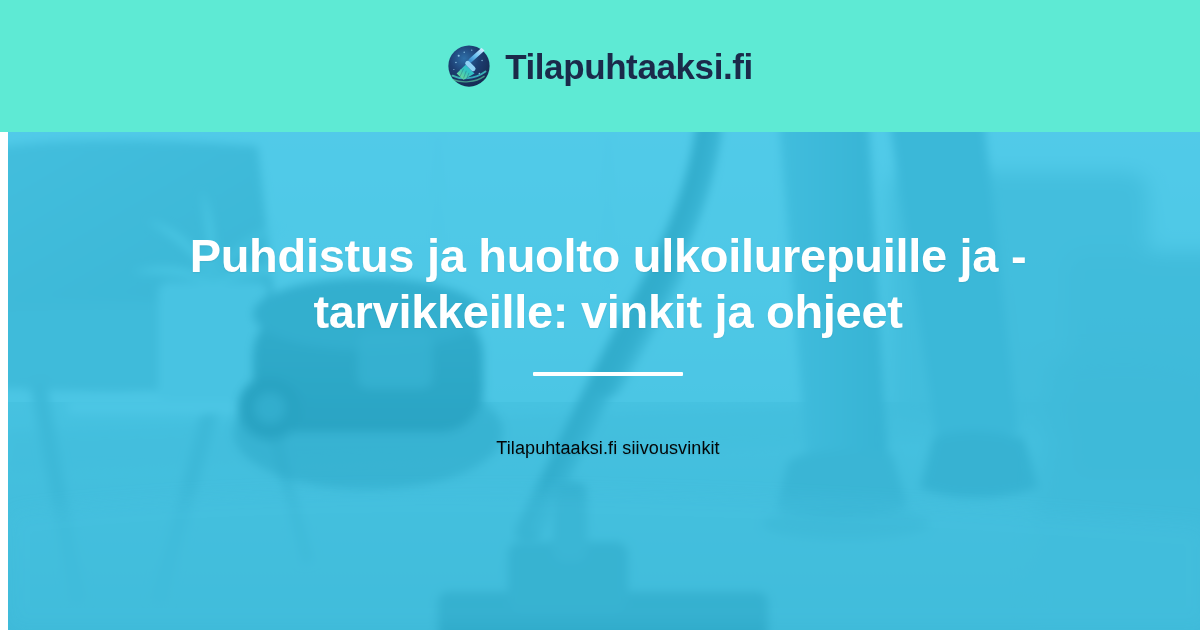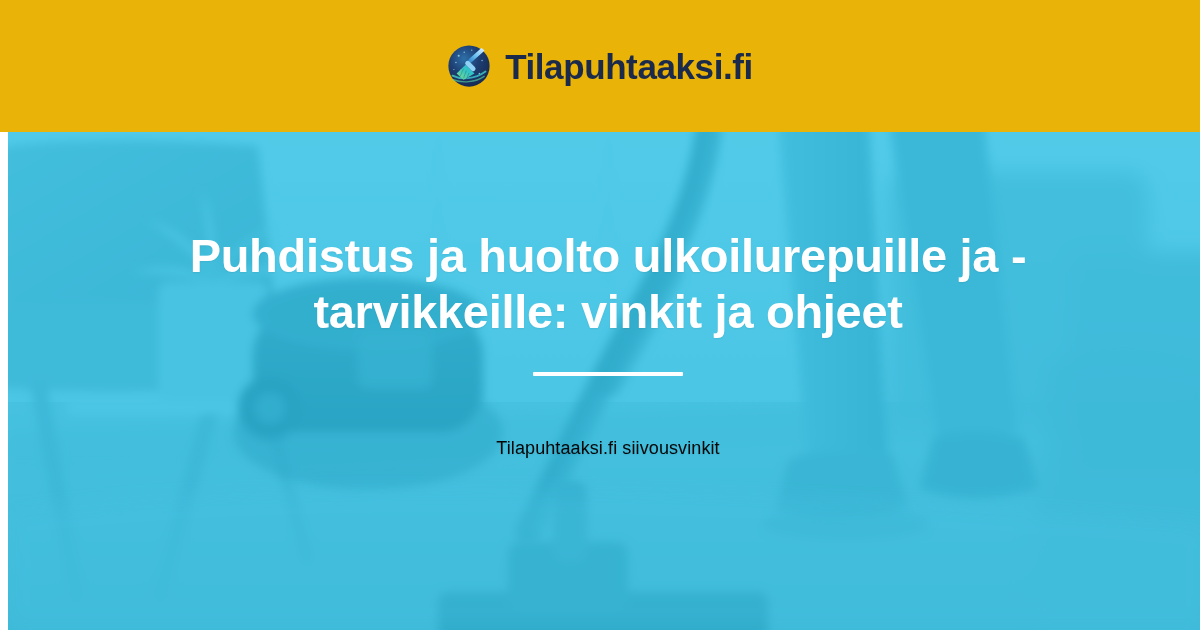--- a/index.html
+++ b/index.html
@@ -11,21 +11,21 @@
     font-family:"Liberation Sans", sans-serif;
     -webkit-font-smoothing:antialiased;
   }
 
   .page { position:relative; width:1200px; height:630px; overflow:hidden; }
 
   
   .site-header {
     position:relative;
     width:1200px; height:132px;
-    background:#eab308;
+    background:#5eead4;
     display:flex; align-items:center; justify-content:center;
     z-index:5;
   }
   .brand { display:flex; align-items:center; gap:14px; text-decoration:none; }
   .brand-mark { width:44px; height:44px; display:block; flex:0 0 auto; border-radius:50%; }
   .brand-text {
     font-size:35px;
     font-weight:700;
     letter-spacing:-0.4px;
     color:#1b2a4a;

